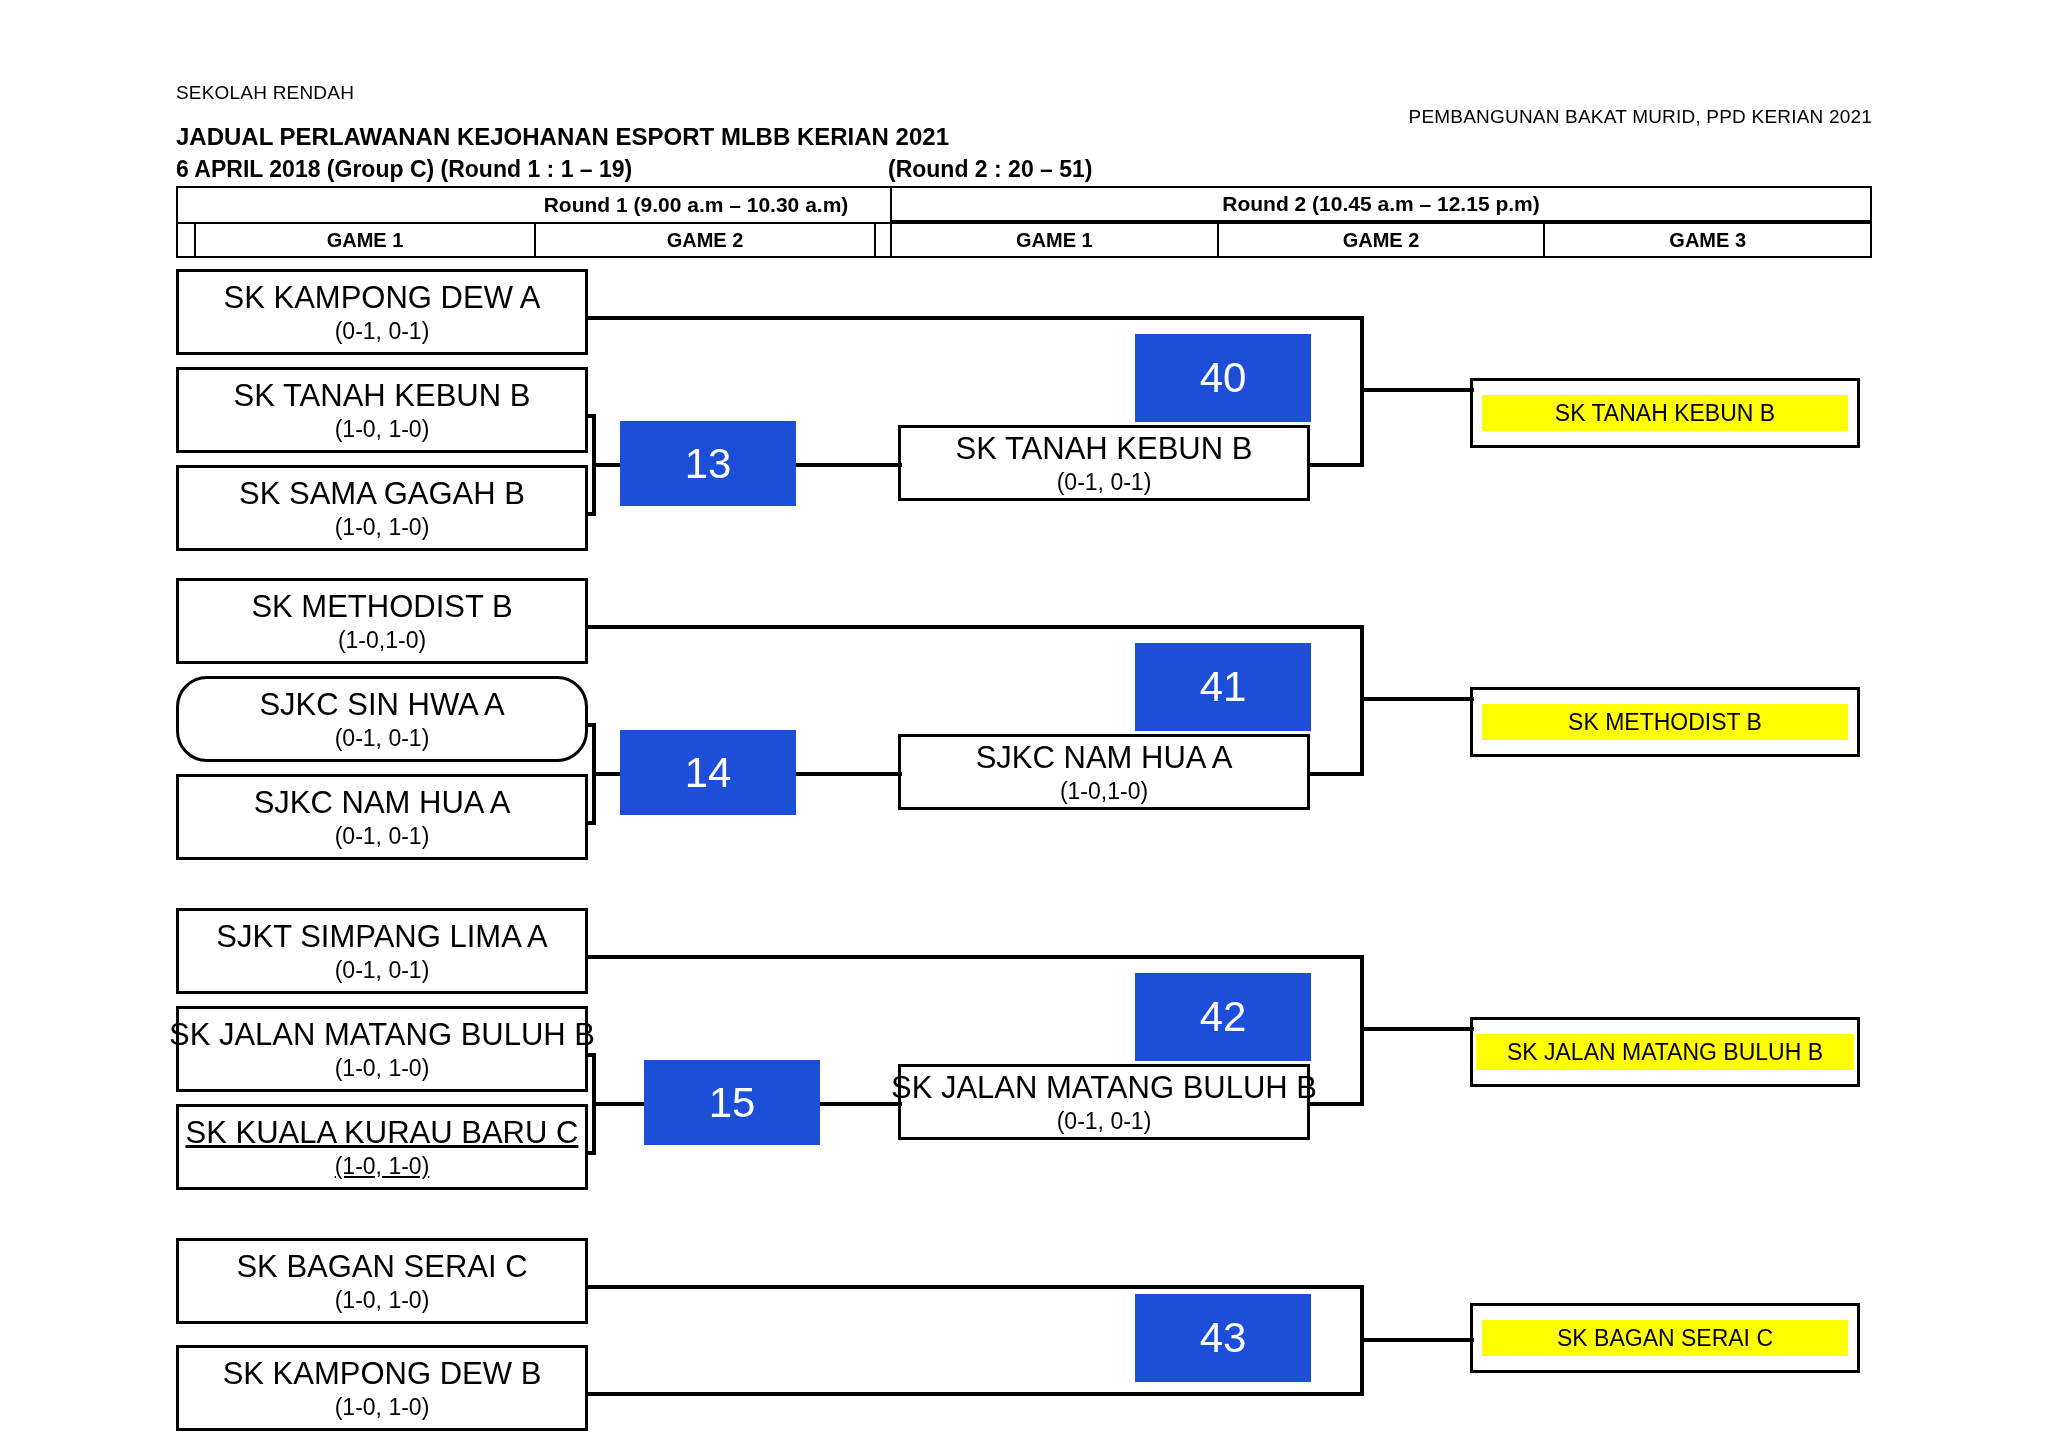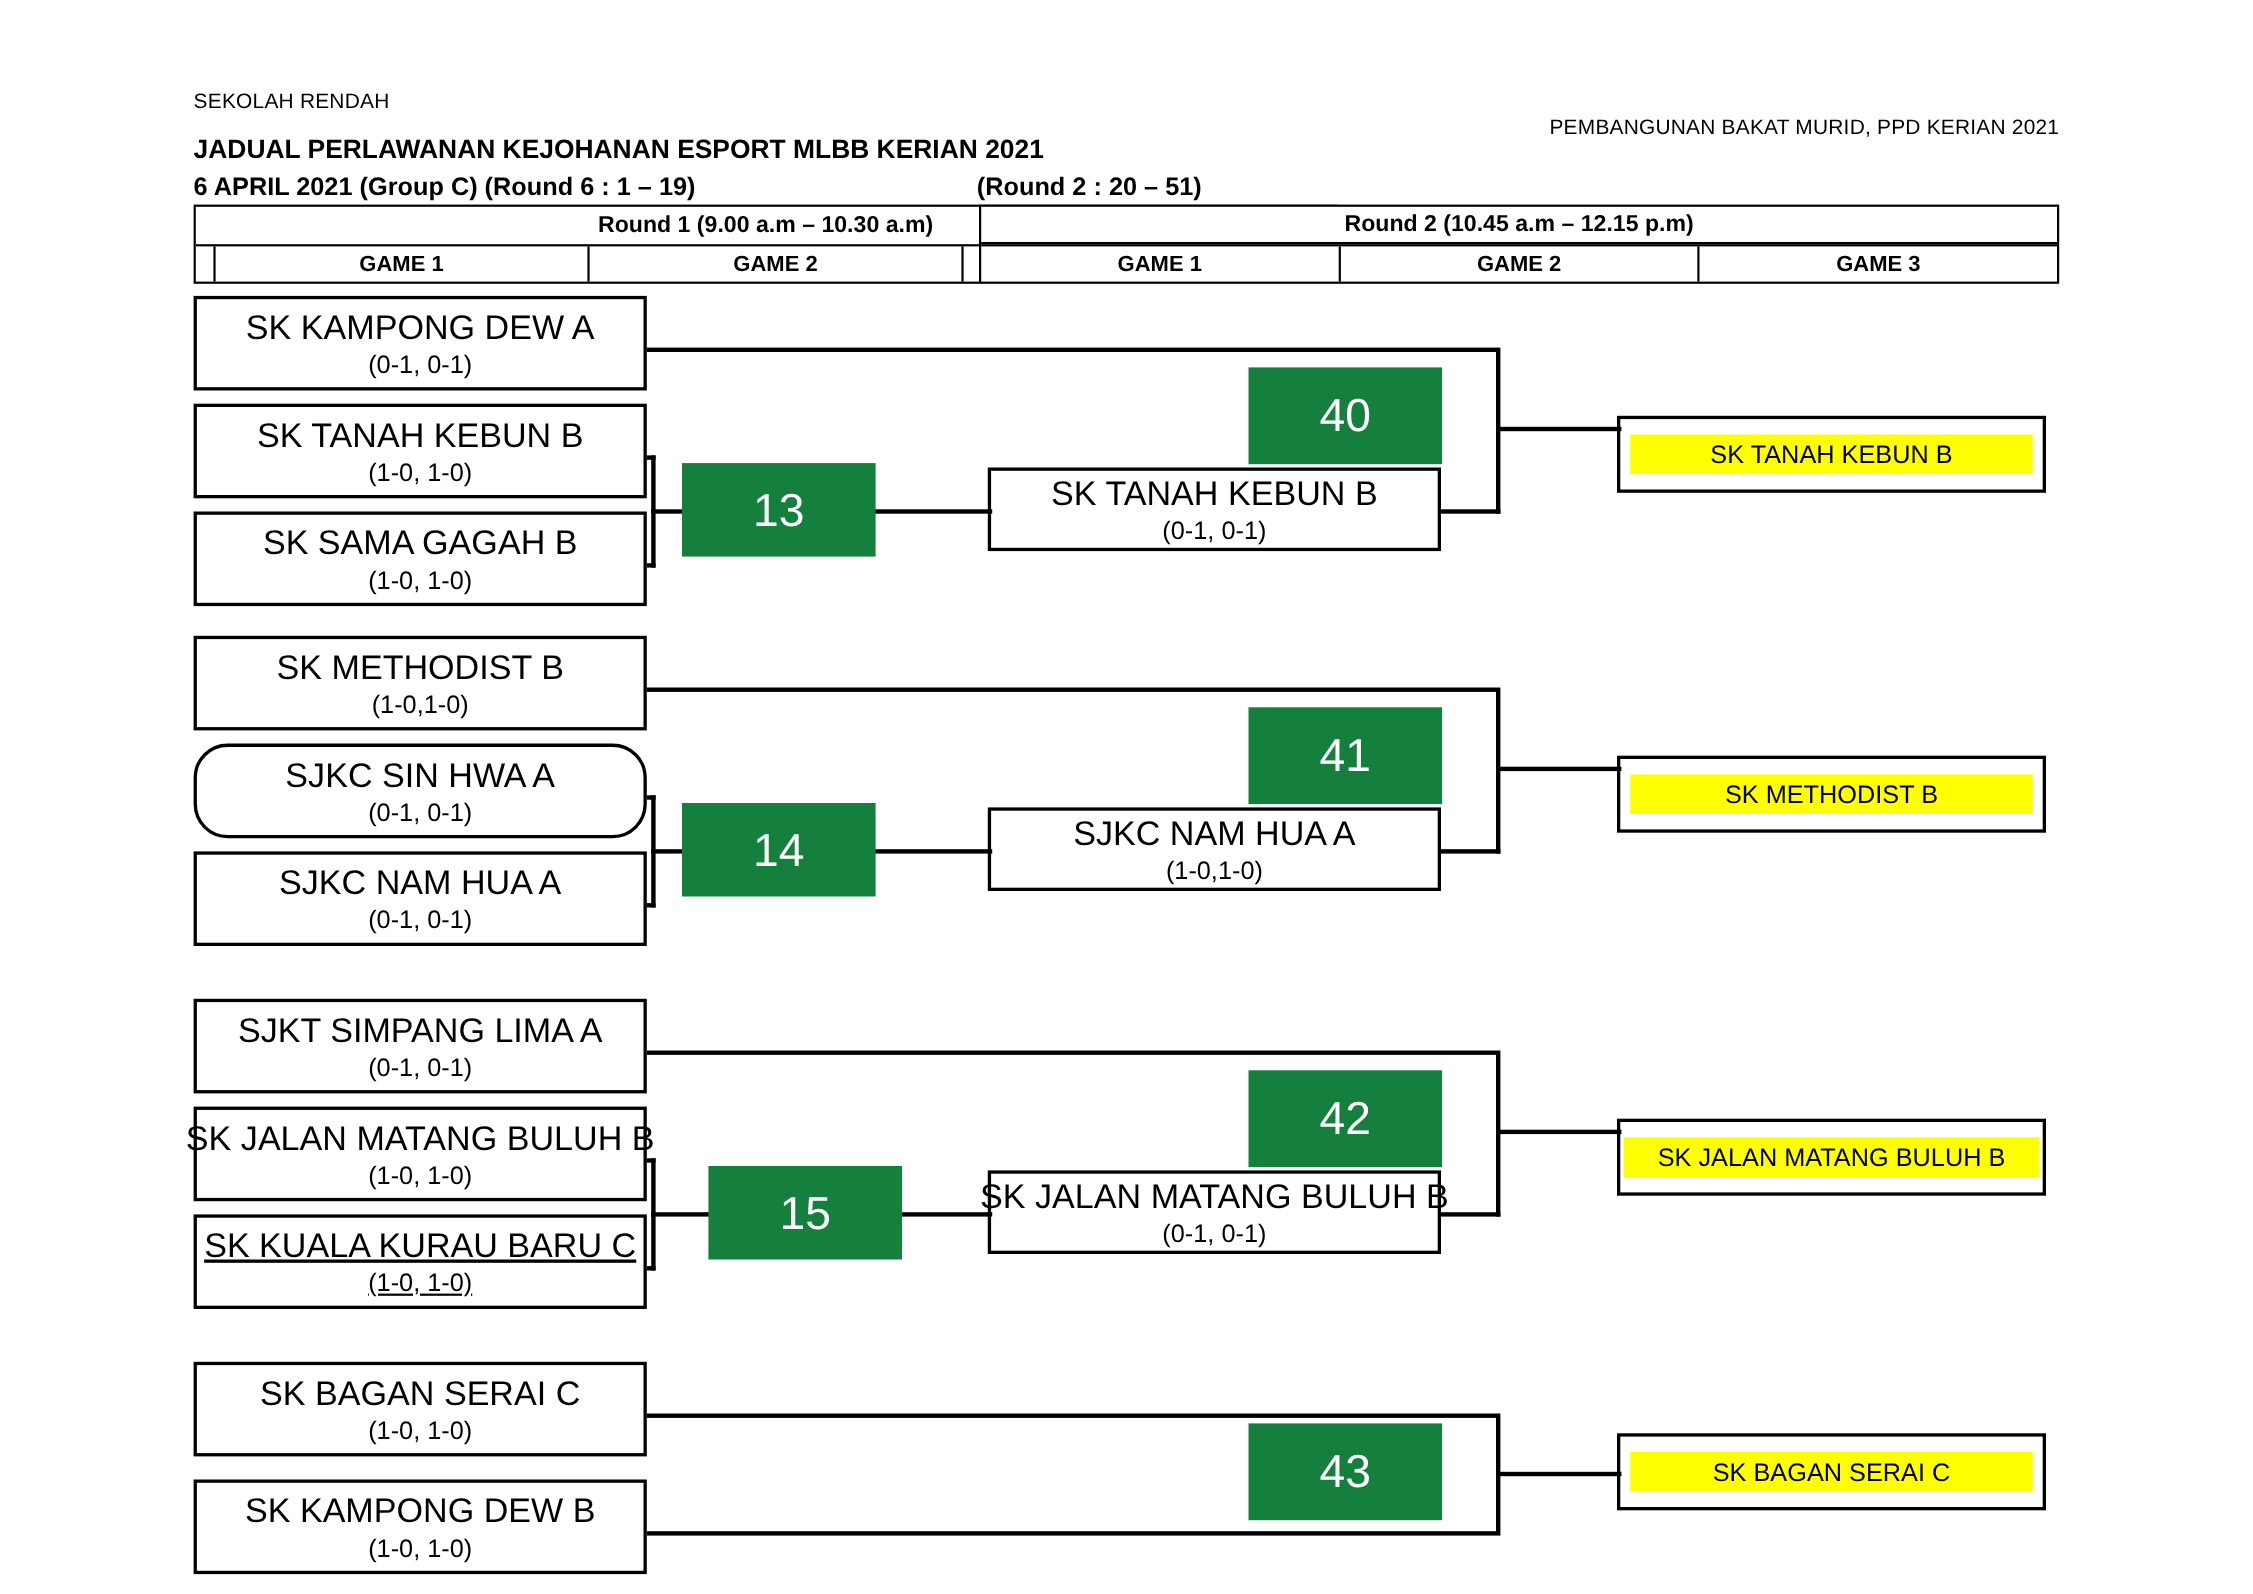--- a/index.html
+++ b/index.html
@@ -120,21 +120,21 @@
     padding: 4px 0;
     width: 366px;
     text-align: center;
     white-space: nowrap;
   }
   .win.wide .hl { width: 378px; }
 
   
   .chip {
     position: absolute;
-    background: #15803d;
+    background: #1d4ed8;
     color: #ffffff;
     display: flex;
     align-items: center;
     justify-content: center;
     font-size: 42px;
     line-height: 1;
     z-index: 5;
   }
   .chip.small { width: 176px; height: 85px; }
   .chip.big   { width: 176px; height: 88px; }
@@ -145,21 +145,21 @@
   .v { width: 4px; }
 </style>
 </head>
 <body>
 
 <div id="page">
 
   <div class="hdr-left">SEKOLAH RENDAH</div>
   <div class="hdr-right">PEMBANGUNAN BAKAT MURID, PPD KERIAN 2021</div>
   <div class="title">JADUAL PERLAWANAN KEJOHANAN ESPORT MLBB KERIAN 2021</div>
-  <div class="subtitle-left">6 APRIL 2021 (Group C) (Round 6 : 1 – 19)</div>
+  <div class="subtitle-left">6 APRIL 2018 (Group C) (Round 1 : 1 – 19)</div>
   <div class="subtitle-right">(Round 2 : 20 – 51)</div>
 
   <div class="round-table" id="round1-table">
     <div class="round-title">Round 1 (9.00 a.m – 10.30 a.m)</div>
     <div class="round-games">
       <div class="game-cell" id="round1-spacer"></div>
       <div class="game-cell">GAME 1</div>
       <div class="game-cell">GAME 2</div>
       <div class="game-cell">GAME 3</div>
     </div>

